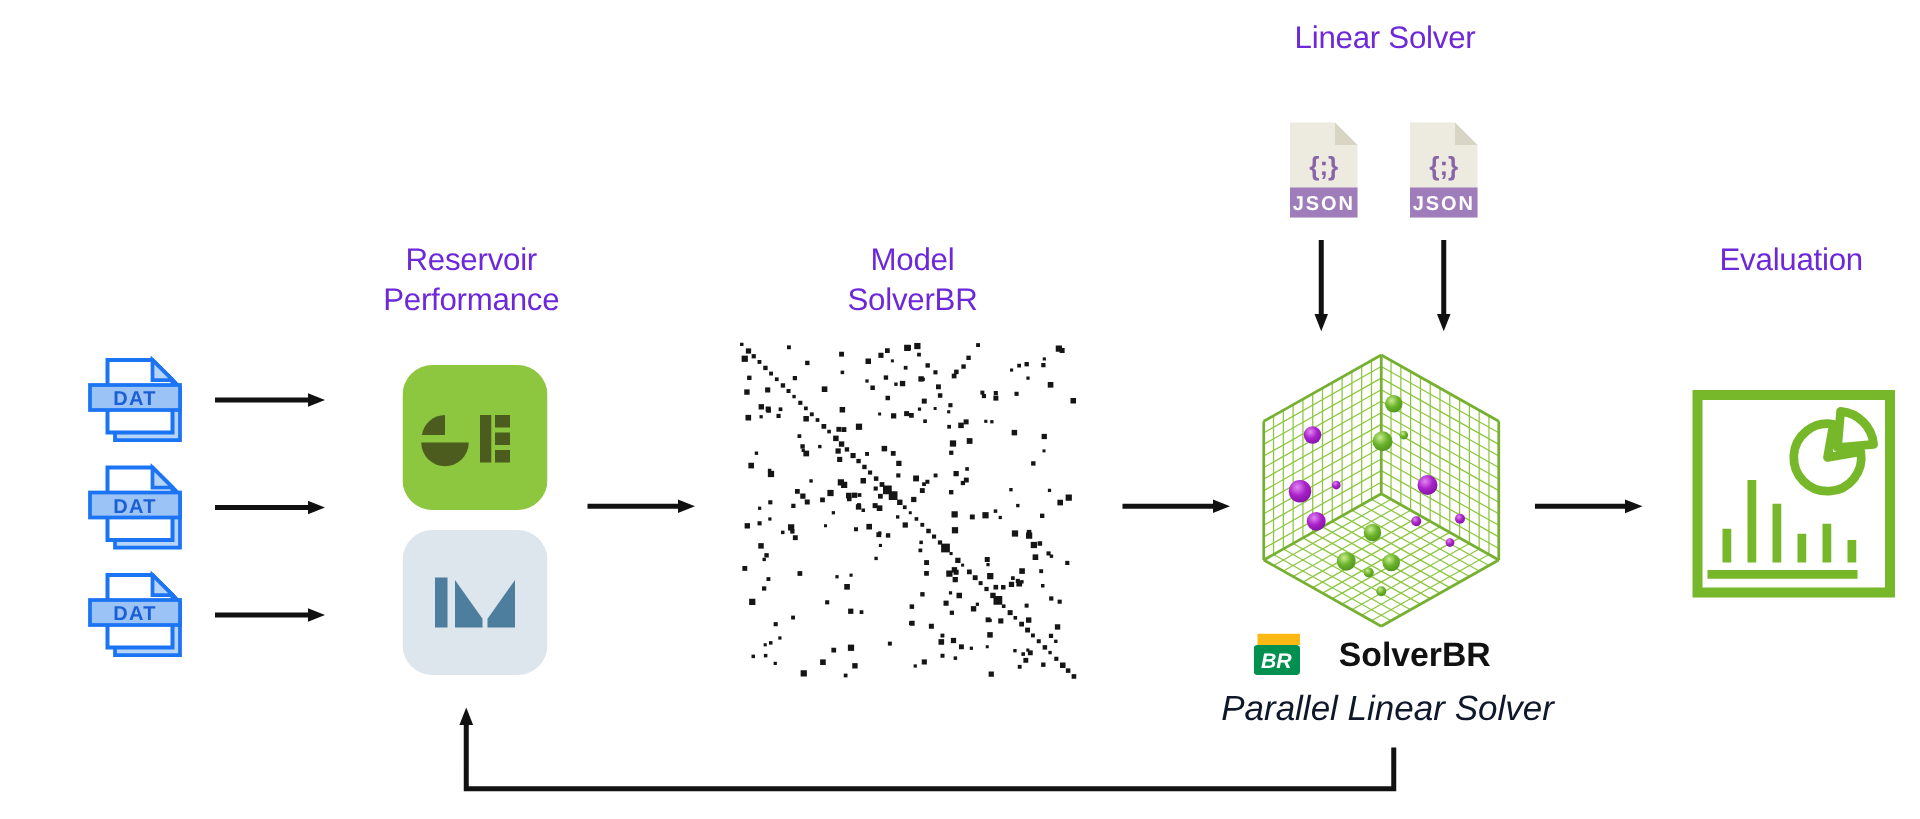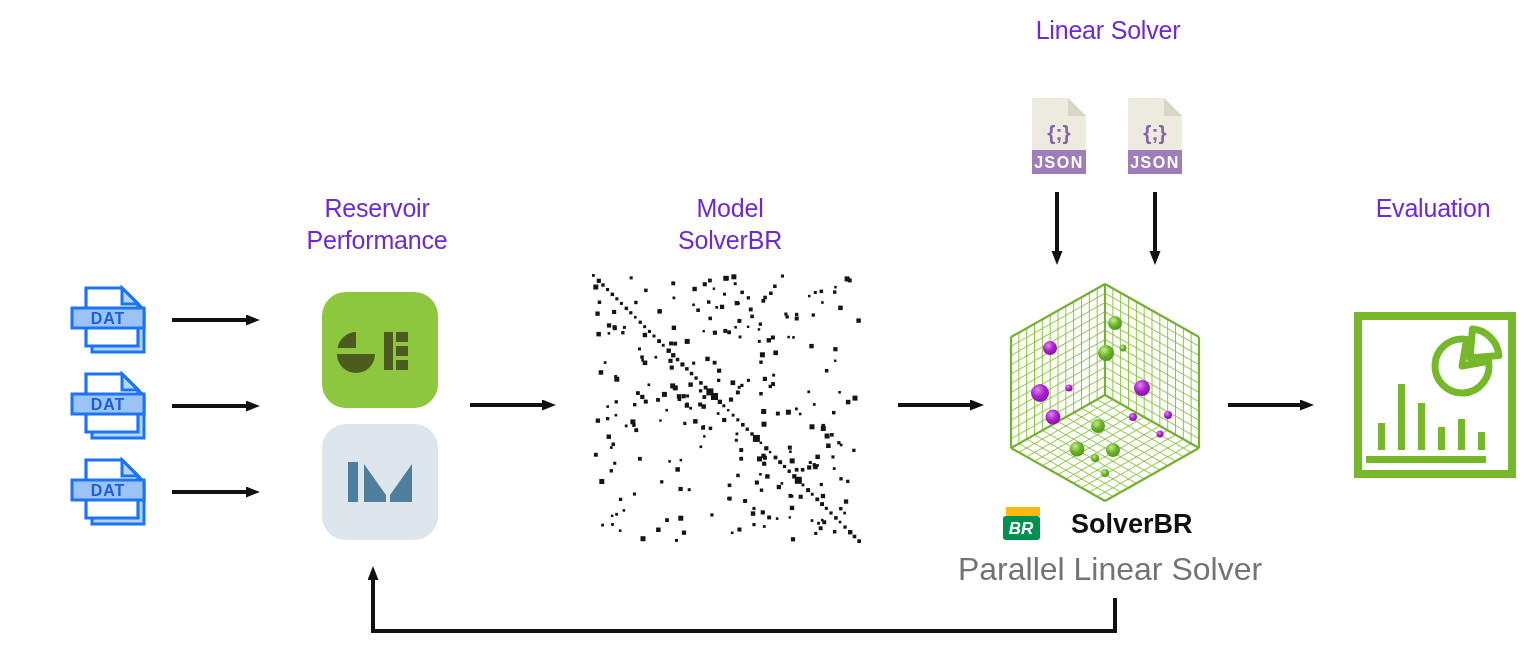--- a/index.html
+++ b/index.html
@@ -3,22 +3,22 @@
 <meta charset="utf-8">
 <style>
   html,body{margin:0;padding:0;background:#fff;}
   .canvas{position:relative;width:1536px;height:655px;background:#ffffff;overflow:hidden;
           font-family:"Liberation Sans",sans-serif;color:#1c1c1c;}
   .abs{position:absolute;}
   .stage-title{position:absolute;transform:translateX(-50%);text-align:center;
                font-size:25px;line-height:32px;color:#6d28d9;white-space:nowrap;letter-spacing:-0.2px;}
   .solverbr-row{position:absolute;display:flex;align-items:center;gap:28px;}
   .solverbr-name{font-size:27px;font-weight:bold;color:#111;}
-  .solverbr-sub{position:absolute;transform:translateX(-50%);font-size:32px;
-                color:#737373;white-space:nowrap;}
+  .solverbr-sub{position:absolute;transform:translateX(-50%);font-size:28px;font-style:italic;
+                color:#0f172a;white-space:nowrap;}
   svg{display:block;}
 </style>
 </head>
 <body>
 
 <div class="canvas">
 
   <div class="stage-title" style="left:377px;top:192px">
     <div>Reservoir</div>
     <div>Performance</div>

